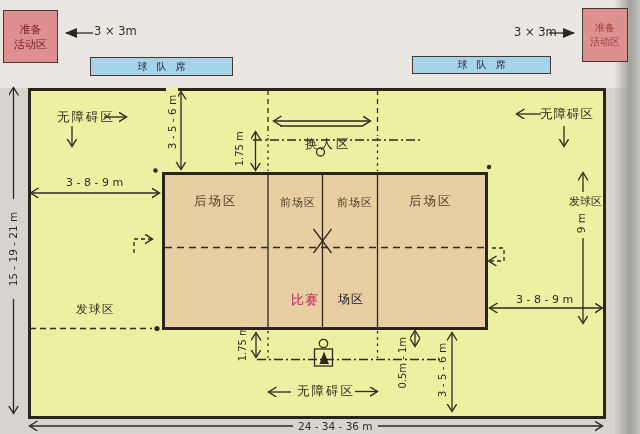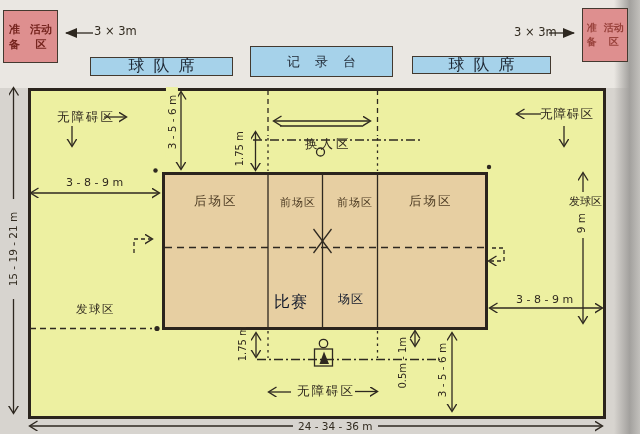--- a/index.html
+++ b/index.html
@@ -8,23 +8,23 @@
     font-family:"DejaVu Sans",sans-serif;color:#2e2a24;
     background:var(--margin,#d7d4cf);
   }
   .abs{position:absolute;}
   .lbl{position:absolute;white-space:nowrap;color:#312a1f;line-height:1.15;}
   .rot{transform:rotate(-90deg);text-align:center;}
   .box{
     position:absolute;box-sizing:border-box;border:1.6px solid #43392f;
     display:flex;align-items:center;justify-content:center;text-align:center;
   }
-  .bench{background:var(--bench,#a6d2ea);font-size:16px;letter-spacing:9px;padding-left:9px;color:#1e2733;}
+  .bench{background:var(--bench,#a6d2ea);font-size:10px;letter-spacing:9px;padding-left:9px;color:#1e2733;}
   .scorer{background:var(--bench,#a6d2ea);font-size:13px;letter-spacing:15px;padding-left:15px;color:#1e2733;}
-  .warmup{background:var(--warmup,#de8f8f);color:#76251f;font-weight:bold;}
+  .warmup{background:var(--warmup,#de8f8f);color:#76251f;font-weight:normal;flex-direction:column;}
   #top-strip{left:0;top:0;width:640px;height:88px;background:#eae7e2;}
   #right-shade{right:0;top:0;width:26px;height:434px;background:linear-gradient(90deg,rgba(120,118,116,0) 0%,#a3a19e 60%,#c2c0bc 100%);}
   #outer-zone{left:28px;top:88px;width:578px;height:331px;box-sizing:border-box;border:3px solid #2b241d;background:var(--free_zone,#edf0a1);}
   #court{left:162px;top:172px;width:326px;height:158px;box-sizing:border-box;border:3px solid #2b241d;background:var(--court,#e7cfa2);}
   svg.overlay{position:absolute;left:0;top:0;}
   svg .ln{stroke:#2e2820;stroke-width:1.3;fill:none;}
 </style>
 </head>
 <body>
 
@@ -176,39 +176,36 @@
 
   <div class="box warmup" style="left:582px;top:8px;width:46px;height:54px;font-size:10px;color:#99423c;">
     <span>准备</span>
     <span>活动区</span>
   </div>
   <div class="lbl" style="left:514px;top:26px;font-size:11.5px;">3 × 3m</div>
 
   <div class="box bench" style="left:90px;top:57px;width:143px;height:19px;">
     <span>球队席</span>
   </div>
-  <div class="box scorer" style="left:250px;top:46px;width:143px;height:31px;">
-    <span>记录台</span>
-  </div>
   <div class="box bench" style="left:412px;top:56px;width:139px;height:18px;">
     <span>球队席</span>
   </div>
 
   <div class="lbl" style="left:57px;top:110px;font-size:12.5px;letter-spacing:2px;">无障碍区</div>
   <div class="lbl" style="left:540px;top:107px;font-size:12.5px;letter-spacing:1px;">无障碍区</div>
   <div class="lbl" style="left:297px;top:384px;font-size:12.5px;letter-spacing:2px;">无障碍区</div>
   <div class="lbl" style="left:305px;top:97px;font-size:12.5px;letter-spacing:3px;margin-top:40px;">换人区</div>
   <div class="lbl" style="left:76px;top:303px;font-size:11.5px;letter-spacing:1.5px;">发球区</div>
   <div class="lbl" style="left:569px;top:196px;font-size:11px;">发球区</div>
 
   <div class="lbl" style="left:194px;top:194px;font-size:12.5px;letter-spacing:2px;color:#4d3c24;">后场区</div>
   <div class="lbl" style="left:280px;top:197px;font-size:11px;letter-spacing:1px;color:#4d3c24;">前场区</div>
   <div class="lbl" style="left:337px;top:197px;font-size:11px;letter-spacing:1px;color:#4d3c24;">前场区</div>
   <div class="lbl" style="left:409px;top:194px;font-size:12.5px;letter-spacing:2px;color:#4d3c24;">后场区</div>
-  <div class="lbl" style="left:274px;top:293px;font-size:16px;letter-spacing:1px;color:#0f172a;">比赛</div>
+  <div class="lbl" style="left:291px;top:293px;font-size:13px;letter-spacing:1px;color:#be185d;">比赛</div>
   <div class="lbl" style="left:338px;top:293px;font-size:12px;letter-spacing:1px;color:#0f172a;">场区</div>
 
   <div class="lbl" style="left:66px;top:177px;font-size:11px;">3 - 8 - 9 m</div>
   <div class="lbl" style="left:516px;top:294px;font-size:11px;">3 - 8 - 9 m</div>
   <div class="lbl rot" style="left:137px;top:116px;width:70px;font-size:10.5px;background:var(--free_zone,#edf0a1);">3 - 5 - 6 m</div>
   <div class="lbl rot" style="left:407px;top:364px;width:70px;font-size:10.5px;">3 - 5 - 6 m</div>
   <div class="lbl rot" style="left:216px;top:143px;width:48px;font-size:10px;">1.75 m</div>
   <div class="lbl rot" style="left:219px;top:338px;width:48px;font-size:10px;">1.75 m</div>
   <div class="lbl rot" style="left:566px;top:217px;width:30px;font-size:10.5px;background:var(--free_zone,#edf0a1);">9 m</div>
   <div class="lbl rot" style="left:372px;top:357px;width:62px;font-size:10px;">0.5m - 1m</div>

